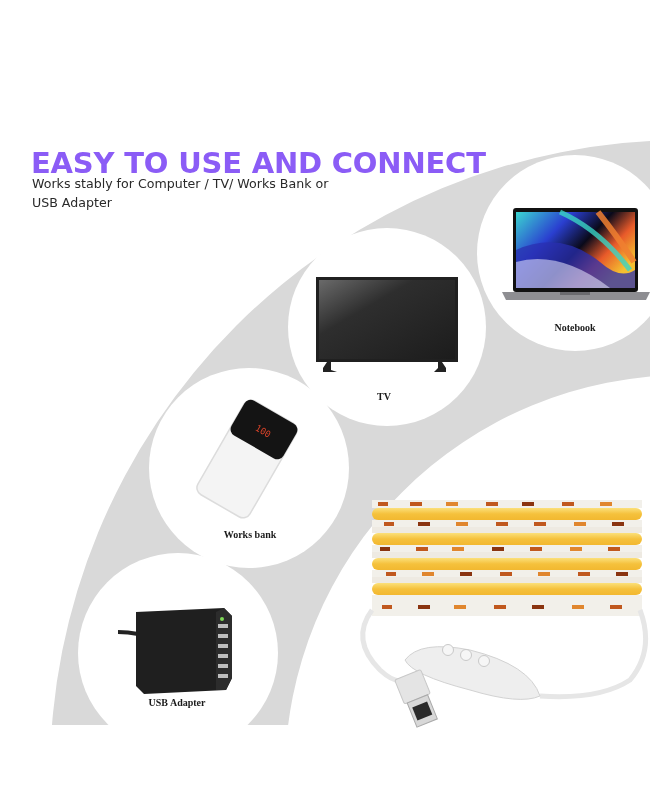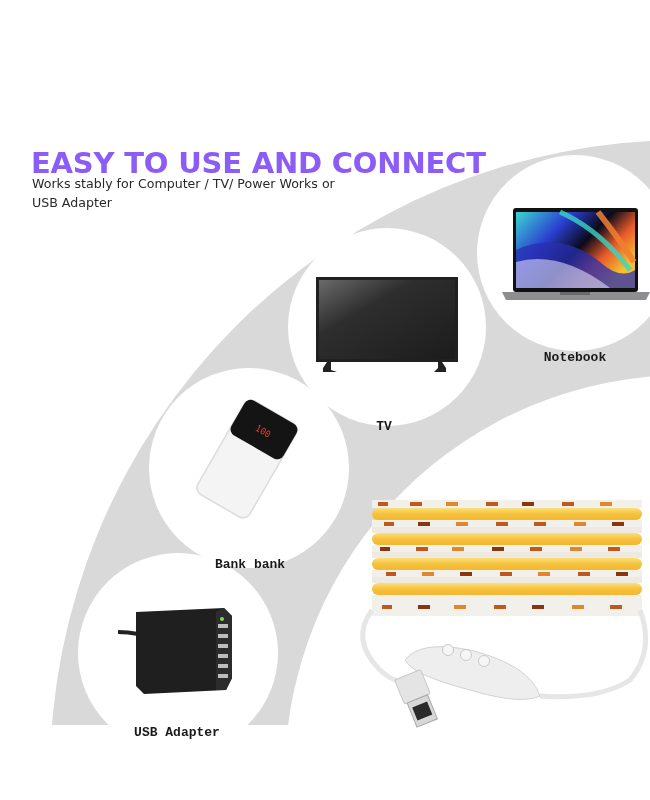--- a/index.html
+++ b/index.html
@@ -6,22 +6,22 @@
   body { width:650px; height:800px; background:#ffffff; position:relative; overflow:hidden;
          font-family:"Liberation Sans", sans-serif; }
   .canvas { position:absolute; left:0; top:0; width:650px; height:800px; }
   .headline { position:absolute; left:31px; top:146px; font-size:29px; font-weight:bold;
               color:#8b5cf6; letter-spacing:-0.2px; white-space:nowrap;
               font-family:"DejaVu Sans", sans-serif; }
   .subline { position:absolute; left:32px; font-size:12.6px; color:#2a2a2a; white-space:nowrap;
              font-family:"DejaVu Sans", sans-serif; }
   .sub1 { top:176px; }
   .sub2 { top:195px; }
-  .label { position:absolute; font-size:13px; font-weight:bold; color:#1a1a1a; white-space:nowrap;
-           transform:translateX(-50%); font-family:Liberation Mono, monospace;margin-top:28px; }
+  .label { position:absolute; font-size:10px; font-weight:bold; color:#1a1a1a; white-space:nowrap;
+           transform:translateX(-50%); font-family:Liberation Serif, serif; }
 </style>
 </head>
 <body>
 
 <svg class="canvas" width="650" height="800" viewBox="0 0 650 800" xmlns="http://www.w3.org/2000/svg">
   <defs>
     <clipPath id="arcClip">
         <rect x="0" y="0" width="650" height="725"></rect>
       </clipPath>
     <linearGradient id="tvScreen" x1="0" y1="0" x2="1" y2="1">
@@ -157,19 +157,19 @@
     <circle cx="484" cy="661" r="5.5" fill="#f6f6f6" stroke="#c9c9c9"></circle>
   </g>
   <g transform="rotate(-22 420 700)">
     <rect x="404" y="672" width="28" height="26" rx="2" fill="#e4e4e4" stroke="#c8c8c8"></rect>
     <rect x="407" y="698" width="22" height="26" fill="#d8d8d8" stroke="#aaa"></rect>
     <rect x="410" y="704" width="16" height="14" fill="#2a2a2a"></rect>
   </g>
 </svg>
 
 <div class="headline">EASY TO USE AND CONNECT</div>
-<div class="subline sub1">Works stably for Computer / TV/ Power Works or</div>
+<div class="subline sub1">Works stably for Computer / TV/ Works Bank or</div>
 <div class="subline sub2">USB Adapter</div>
 
 <div class="label" style="left:575px; top:322px;">Notebook</div>
 <div class="label" style="left:384px; top:391px;">TV</div>
-<div class="label" style="left:250px; top:529px;">Bank bank</div>
+<div class="label" style="left:250px; top:529px;">Works bank</div>
 <div class="label" style="left:177px; top:697px;">USB Adapter</div>
 
 </body></html>

